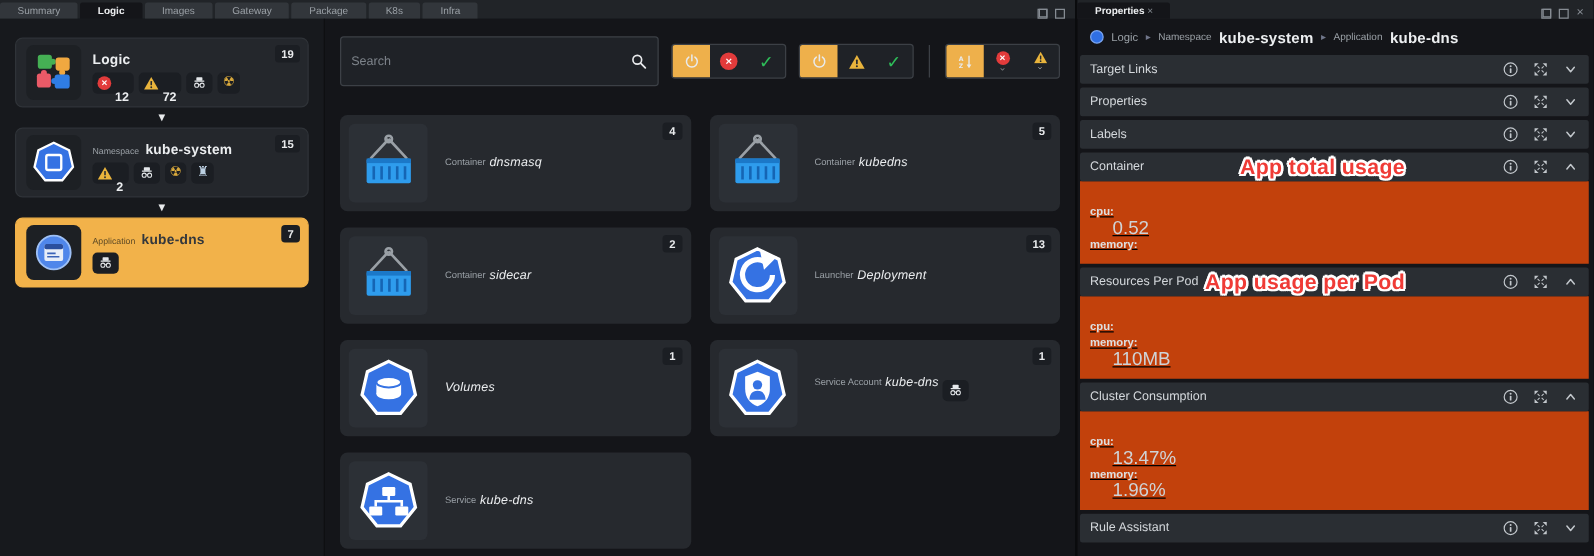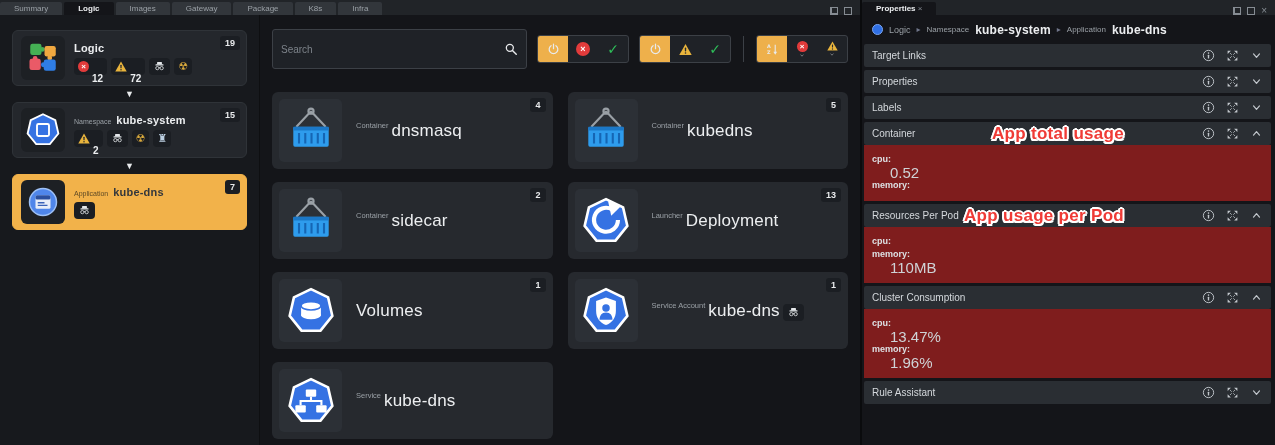--- a/index.html
+++ b/index.html
@@ -58,40 +58,40 @@
   .tbtn .check { color:#2ebd59; font-size:14px; font-weight:bold; line-height:13px; }
   .tbtn .mini-chev { width:8px; height:5px; color:#cfd3d6; }
   .v-divider { width:1px; height:26px; background:#3c4046; margin:0 2px; }
 
   .cards-grid { margin-top:23px; display:grid; grid-template-columns:1fr 1fr; gap:13px 15px; align-content:start; }
   .card { position:relative; background:#26292e; border-radius:6px; height:77px; padding:7px; display:flex; align-items:center; gap:14px; }
   .card-icon-tile { width:63px; height:63px; flex:none; background:#2c3036; border-radius:5px; display:flex; align-items:center; justify-content:center; }
   .card-icon-tile svg { width:50px; height:50px; }
   .card-main { display:flex; gap:3px; }
   .card-type { font-size:7.5px; color:#9aa0a6; }
-  .card-name { font-size:17px; color:#eceef0; letter-spacing:.2px; }
+  .card-name { font-size:10px; color:#eceef0; letter-spacing:.2px;font-style:italic; }
   .card .count-badge { top:6px; right:7px; background:#1b1e23; }
   .card .chip { margin-top:3px; align-self:flex-start; }
 
   
   .right-panel { flex:1; background:#141519; border-left:2px solid #0a0b0d; display:flex; flex-direction:column; }
   .breadcrumb { height:29px; display:flex; align-items:center; gap:6px; padding:0 10px; flex:none; }
   .bc-dot { width:11px; height:11px; border-radius:50%; background:#2f6fe4; border:1.5px solid #7aa5f0; flex:none; }
   .bc-root { font-size:9px; color:#9aa0a6; }
   .bc-sep { font-size:8px; color:#707races68a; color:#70768a; }
   .bc-label { font-size:8px; color:#9aa0a6; }
   .bc-value { font-size:12px; color:#eceef0; font-weight:bold; letter-spacing:.2px; }
 
   .sections { flex:1; padding:0 4px 0 2px; overflow:hidden; }
   .section { margin-bottom:3px; }
   .sec-header { position:relative; height:23px; background:#2a2e33; border-radius:2px; display:flex; align-items:center; padding:0 8px; }
   .sec-title { font-size:10px; color:#d4d8dc; }
   .sec-icons { margin-left:auto; display:flex; align-items:center; gap:11px; color:#c2c7cc; }
   .sec-icons svg { width:13px; height:13px; }
-  .sec-body { background:#7f1d1d; padding:8px 8px 9px 8px; }
+  .sec-body { background:#c2410c; padding:18px 8px 9px 8px;text-decoration:underline; }
   .kv-key { font-size:9px; font-weight:bold; color:#dde0e3; line-height:13px; }
   .kv-val { font-size:15px; color:#cfd3d6; padding-left:18px; line-height:13px; }
   .annotation { position:absolute; top:50%; transform:translateY(-50%); font-size:17px; font-weight:800; letter-spacing:.3px; color:#ef3b36; white-space:nowrap; pointer-events:none;
     text-shadow:-2px 0 0 #fff,2px 0 0 #fff,0 -2px 0 #fff,0 2px 0 #fff,-1.5px -1.5px 0 #fff,1.5px -1.5px 0 #fff,-1.5px 1.5px 0 #fff,1.5px 1.5px 0 #fff; }
   .ann-a { left:128px; } .ann-b { left:100px; } .ann-c { left:76px; }
   .chev-up { transform:rotate(180deg); }
 </style>
 </head>
 <body>
 

